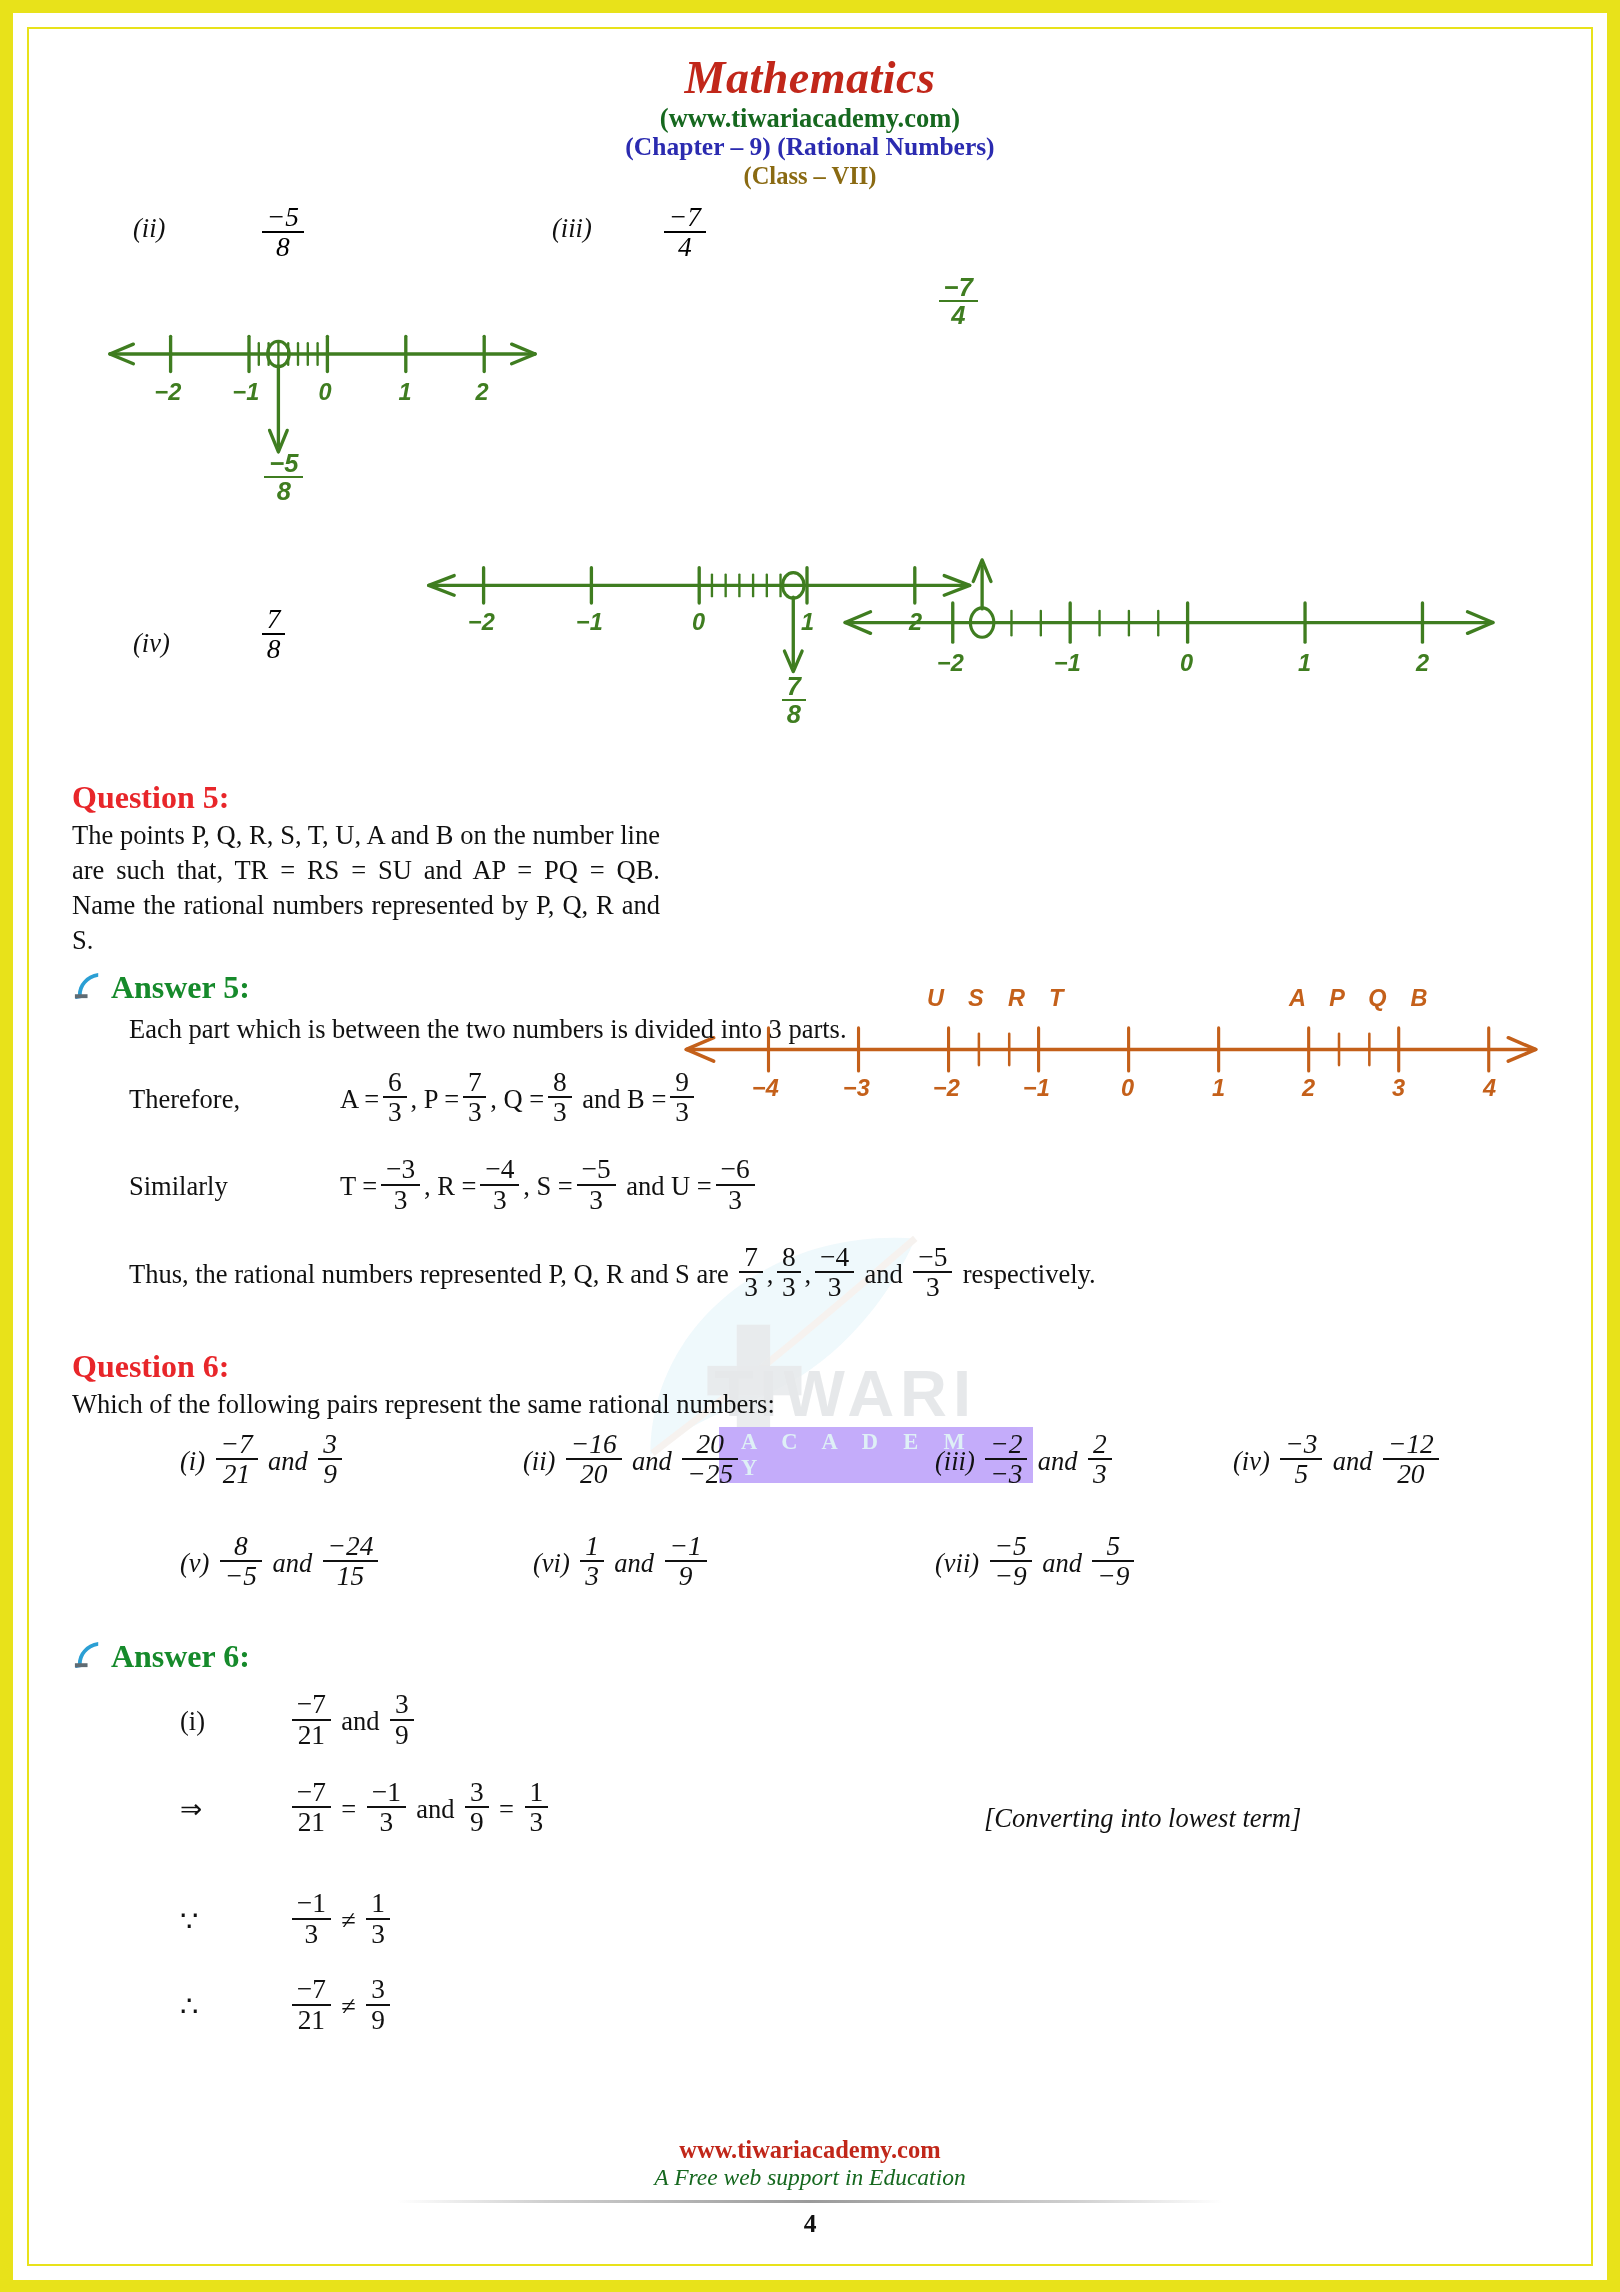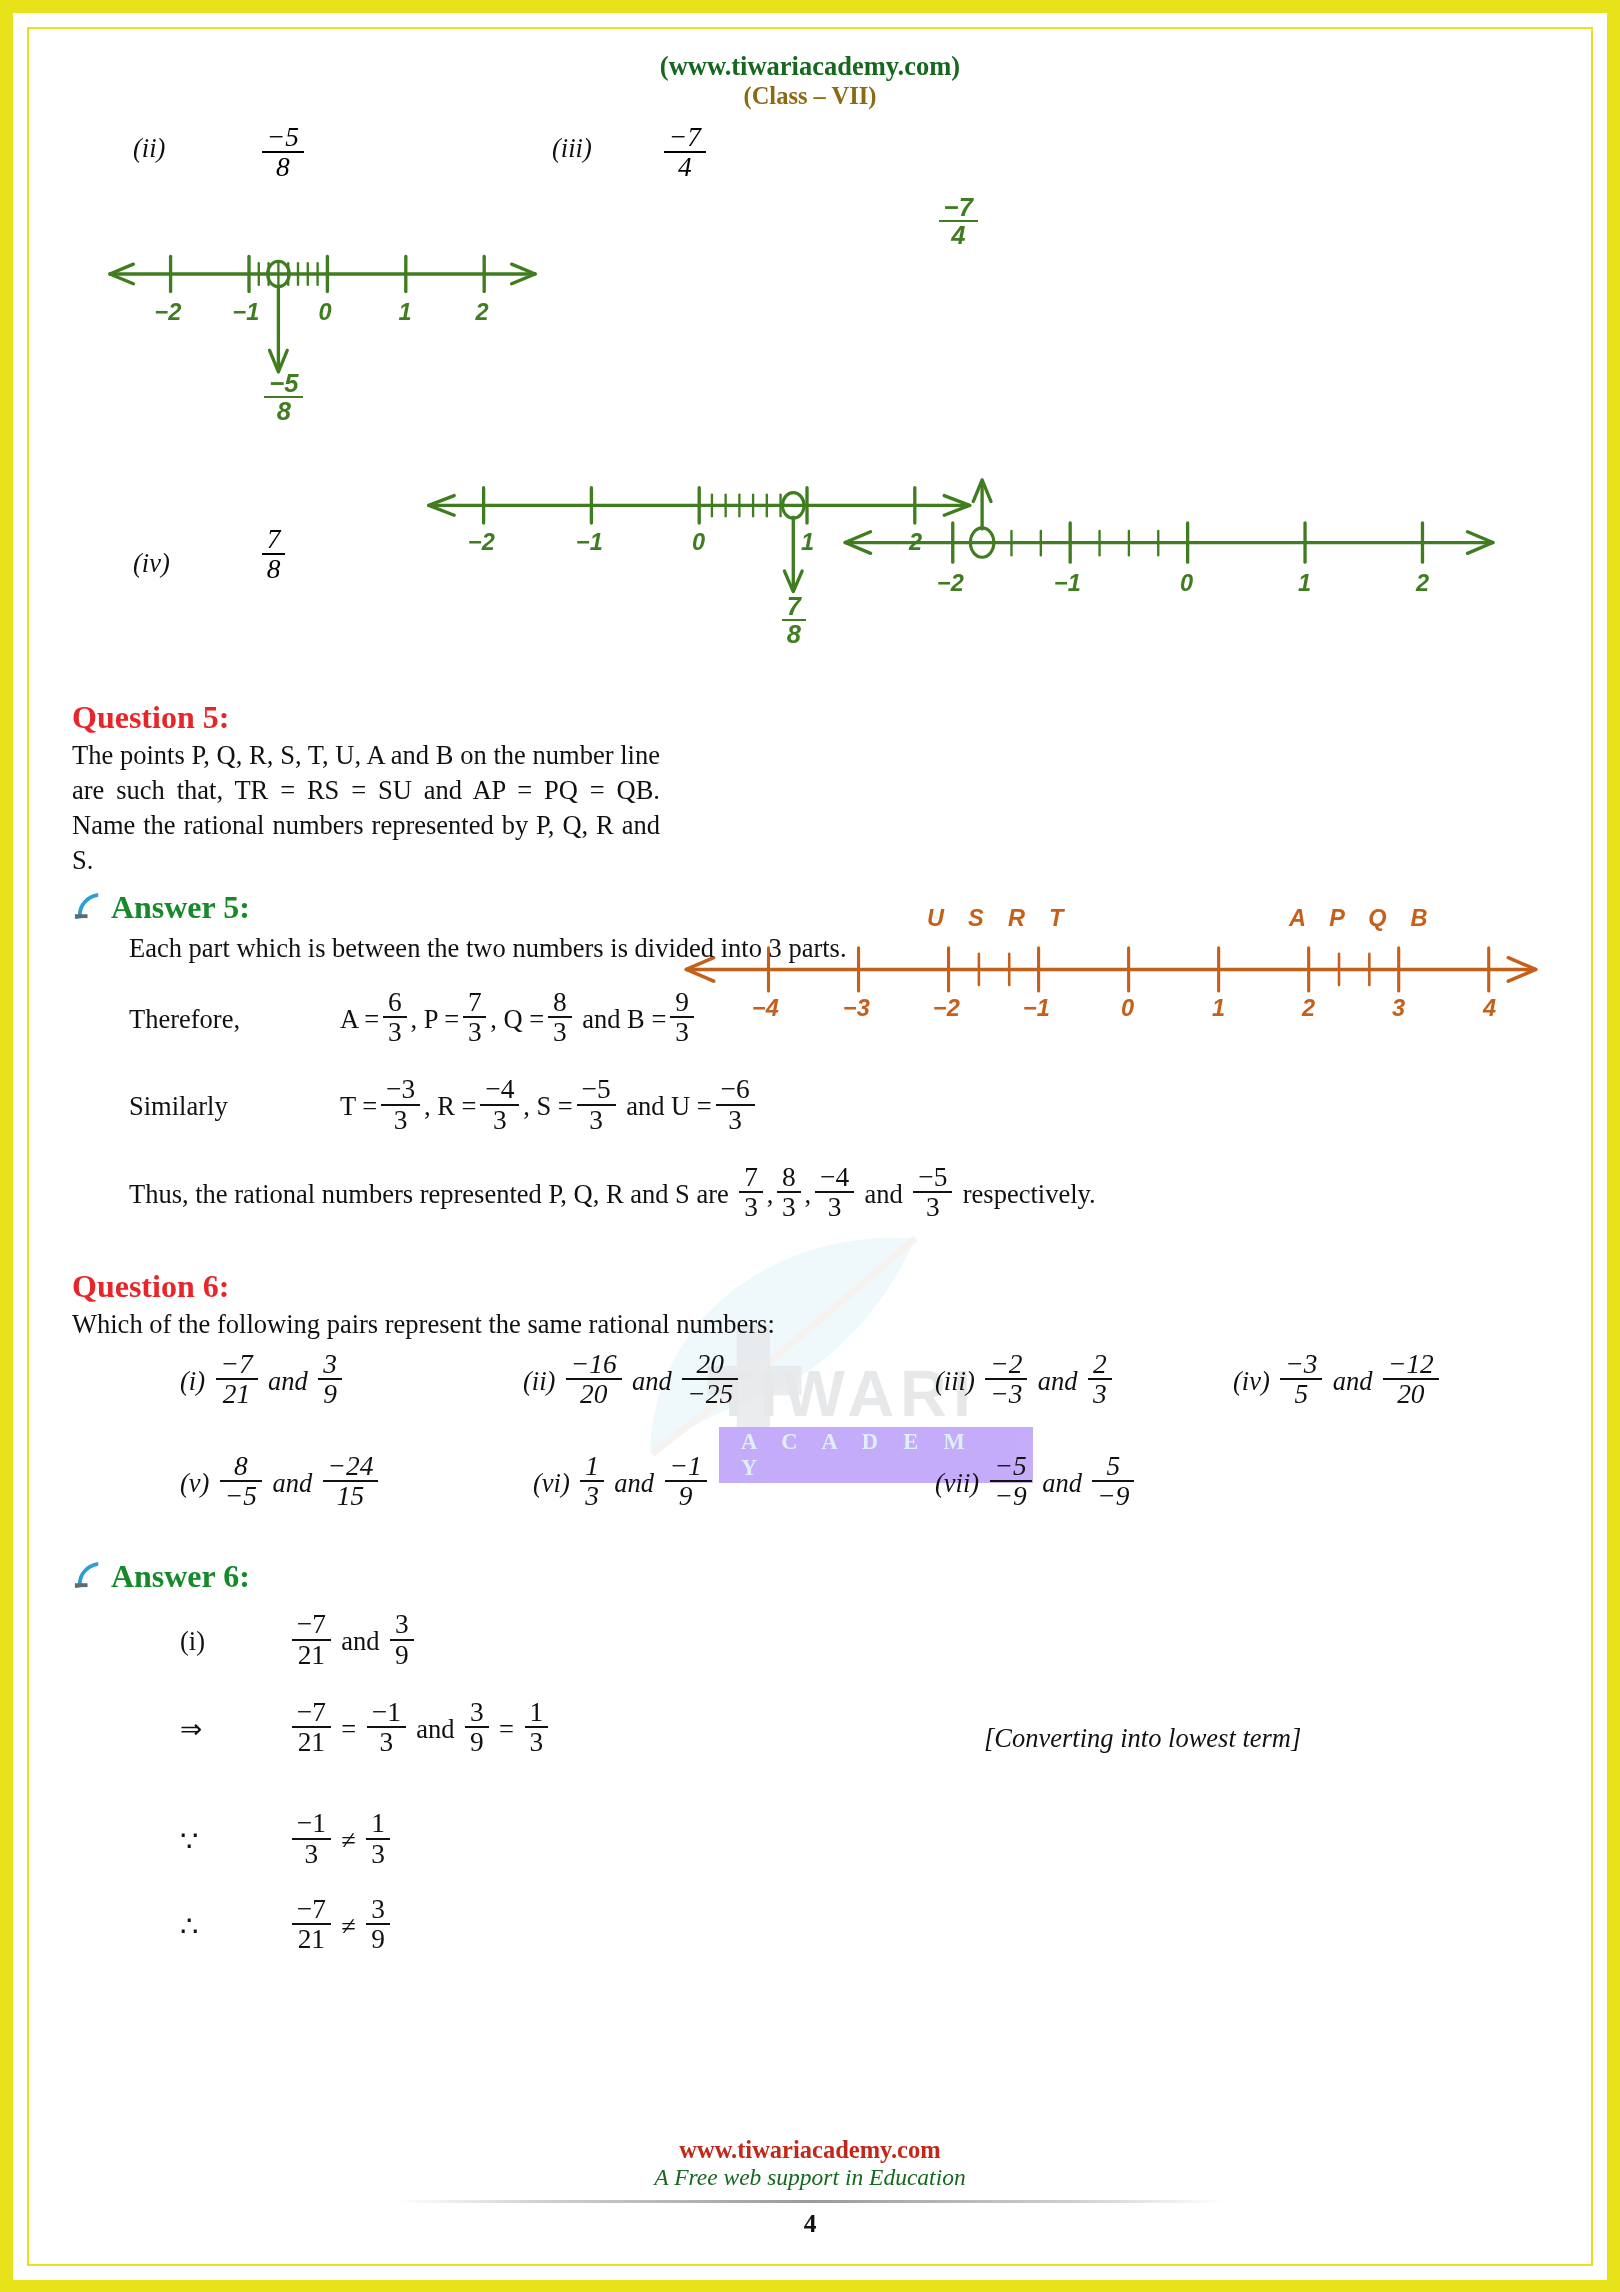--- a/index.html
+++ b/index.html
@@ -129,21 +129,23 @@
       </svg>
       <div style="position:absolute; left:93px; top:147px;">
         <span class="wm-text">TIWARI</span>
       </div>
       <div style="position:absolute; left:98px; top:218px;">
         <span class="wm-sub">A C A D E M Y</span>
       </div>
     </div>
 
     <div class="hdr">
+      <div class="hdr-title">Mathematics</div>
       <div class="hdr-site">(www.tiwariacademy.com)</div>
+      <div class="hdr-chapter">(Chapter – 9) (Rational Numbers)</div>
       <div class="hdr-class">(Class – VII)</div>
     </div>
 
     <div style="position:relative; height:421px; margin-top:15.7px;">
 
       <div class="abs body-text" style="left:61px; top:5.9px;">(ii)</div>
       <div class="abs" style="left:186px; top:0px;">
         <span class="frac f-lg">
           <span class="num">−5</span>
           <span class="den">8</span>

